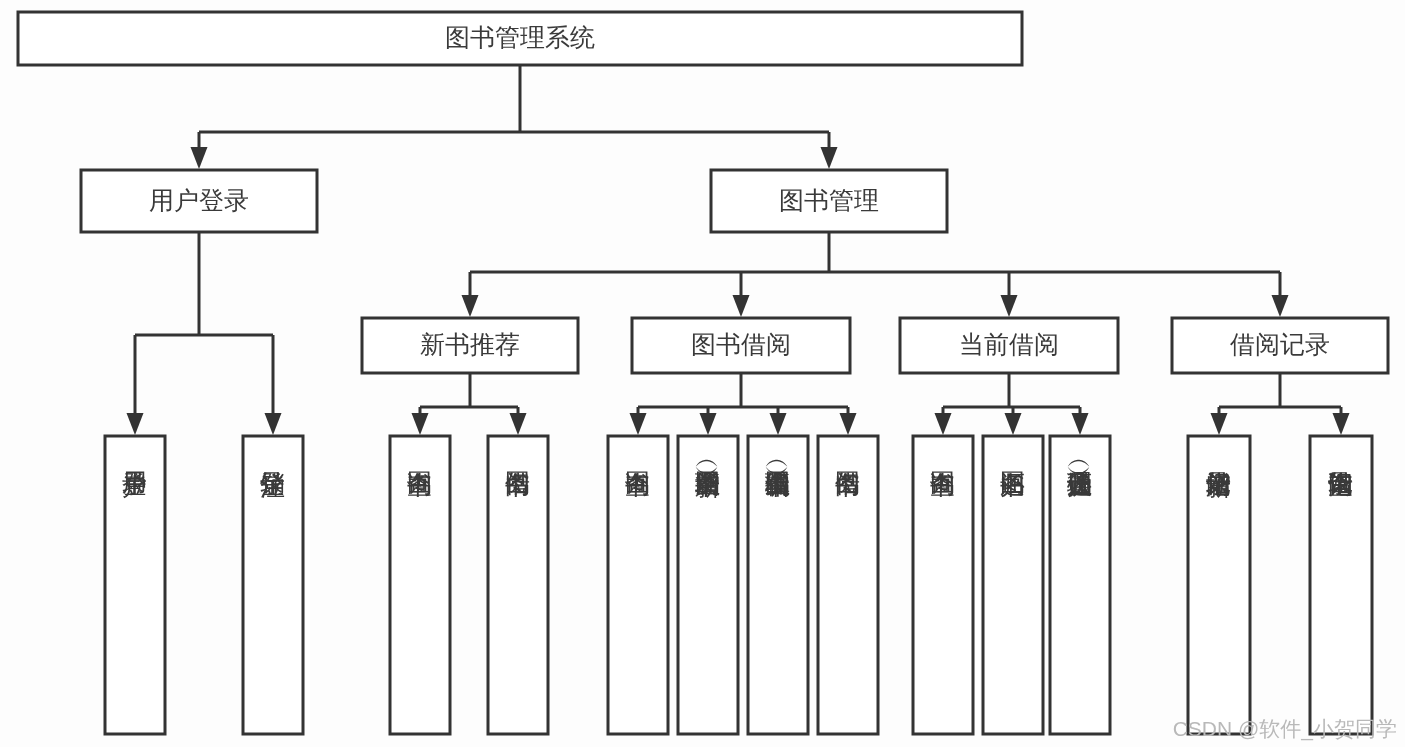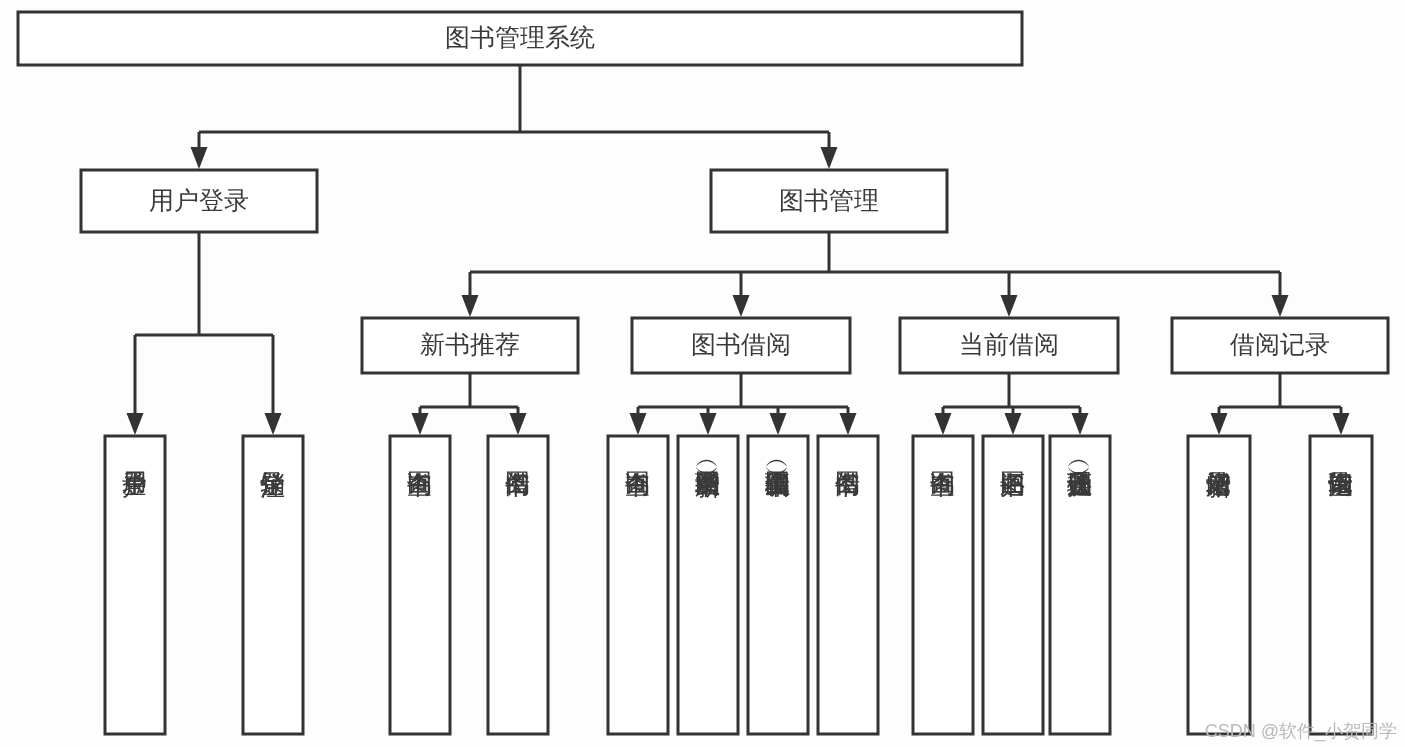--- a/index.html
+++ b/index.html
@@ -15,21 +15,21 @@
   }
   .node-label-v{
     font-size:25px;fill:#3a3a3a;text-anchor:middle;
     font-family:"Liberation Sans","DejaVu Sans",sans-serif;
     writing-mode:vertical-rl;
   }
   .edge{stroke:#333333;stroke-width:3;fill:none;stroke-linecap:butt;}
   .arrow-head{fill:#333333;stroke:none;}
   .watermark{
     position:absolute;right:8px;bottom:4px;
-    font-size:18px;color:#b9b9b9;
+    font-size:21px;color:#b9b9b9;
     font-family:"Liberation Sans","DejaVu Sans",sans-serif;
     white-space:nowrap;user-select:none;
   }
 </style>
 </head>
 <body>
 
 <svg id="canvas" viewBox="0 0 1405 747" xmlns="http://www.w3.org/2000/svg">
   <g id="edges-layer">
       <path class="edge" d="M 520 65 L 520 132"></path>

